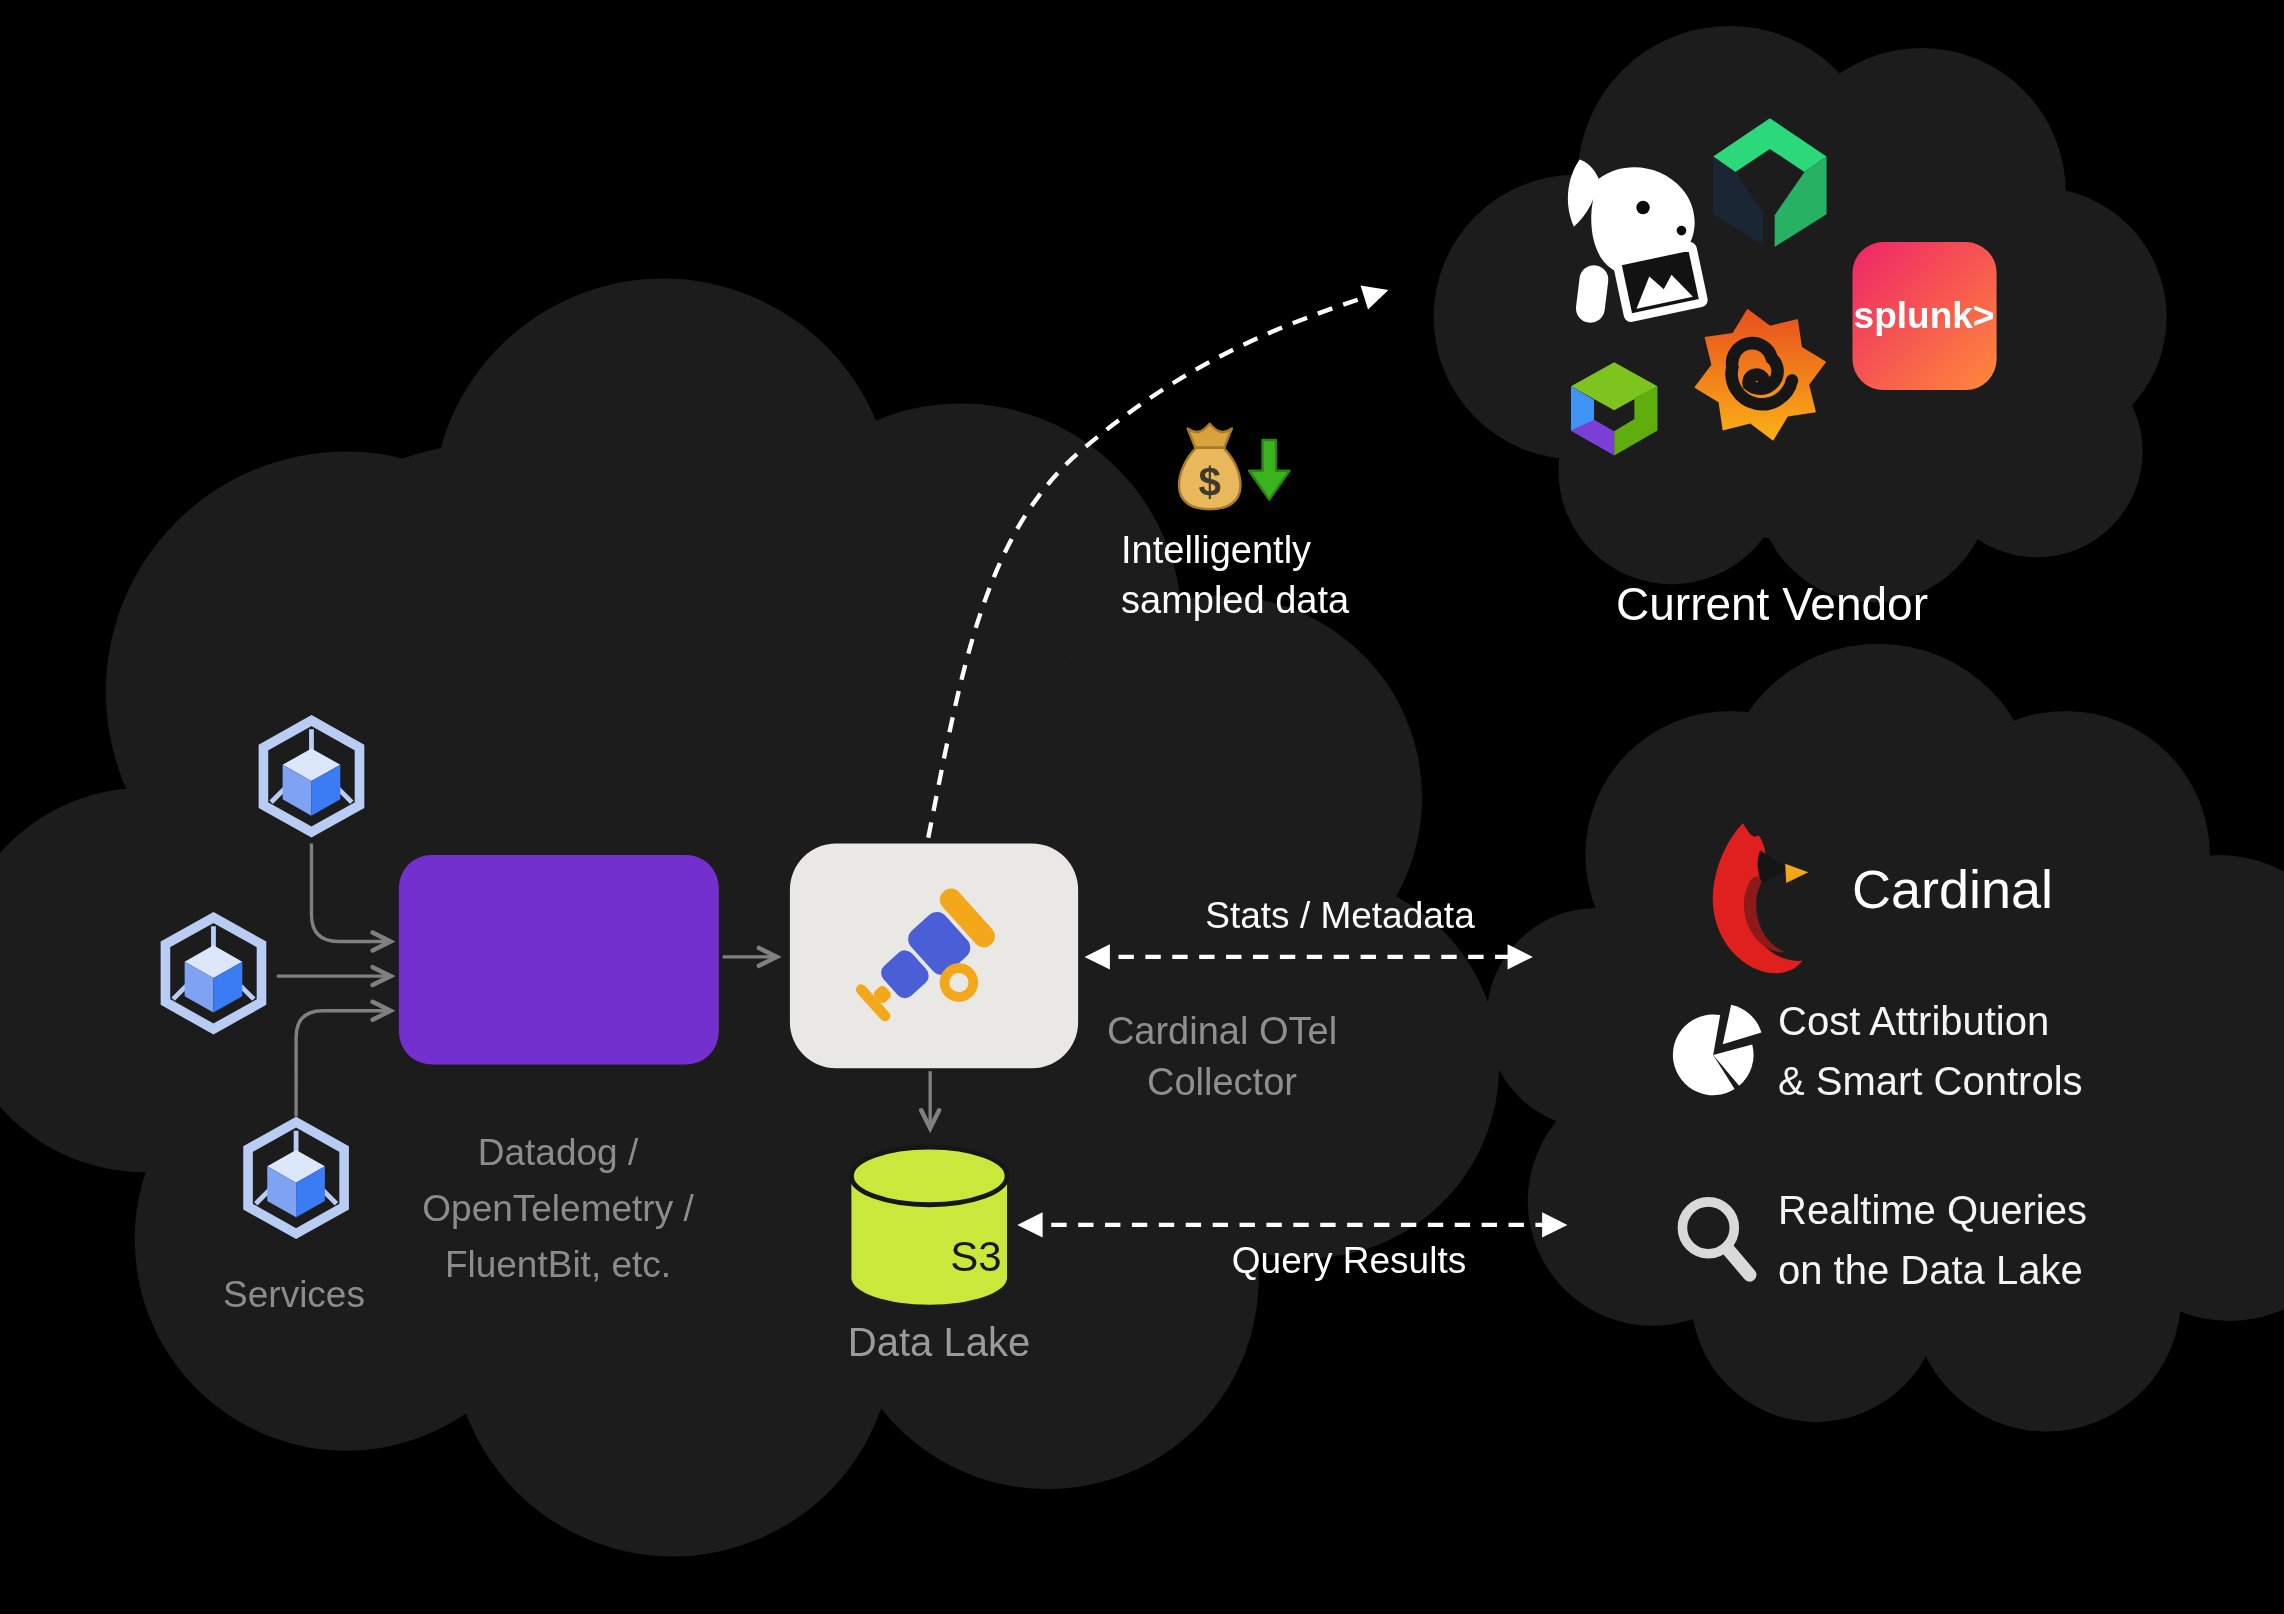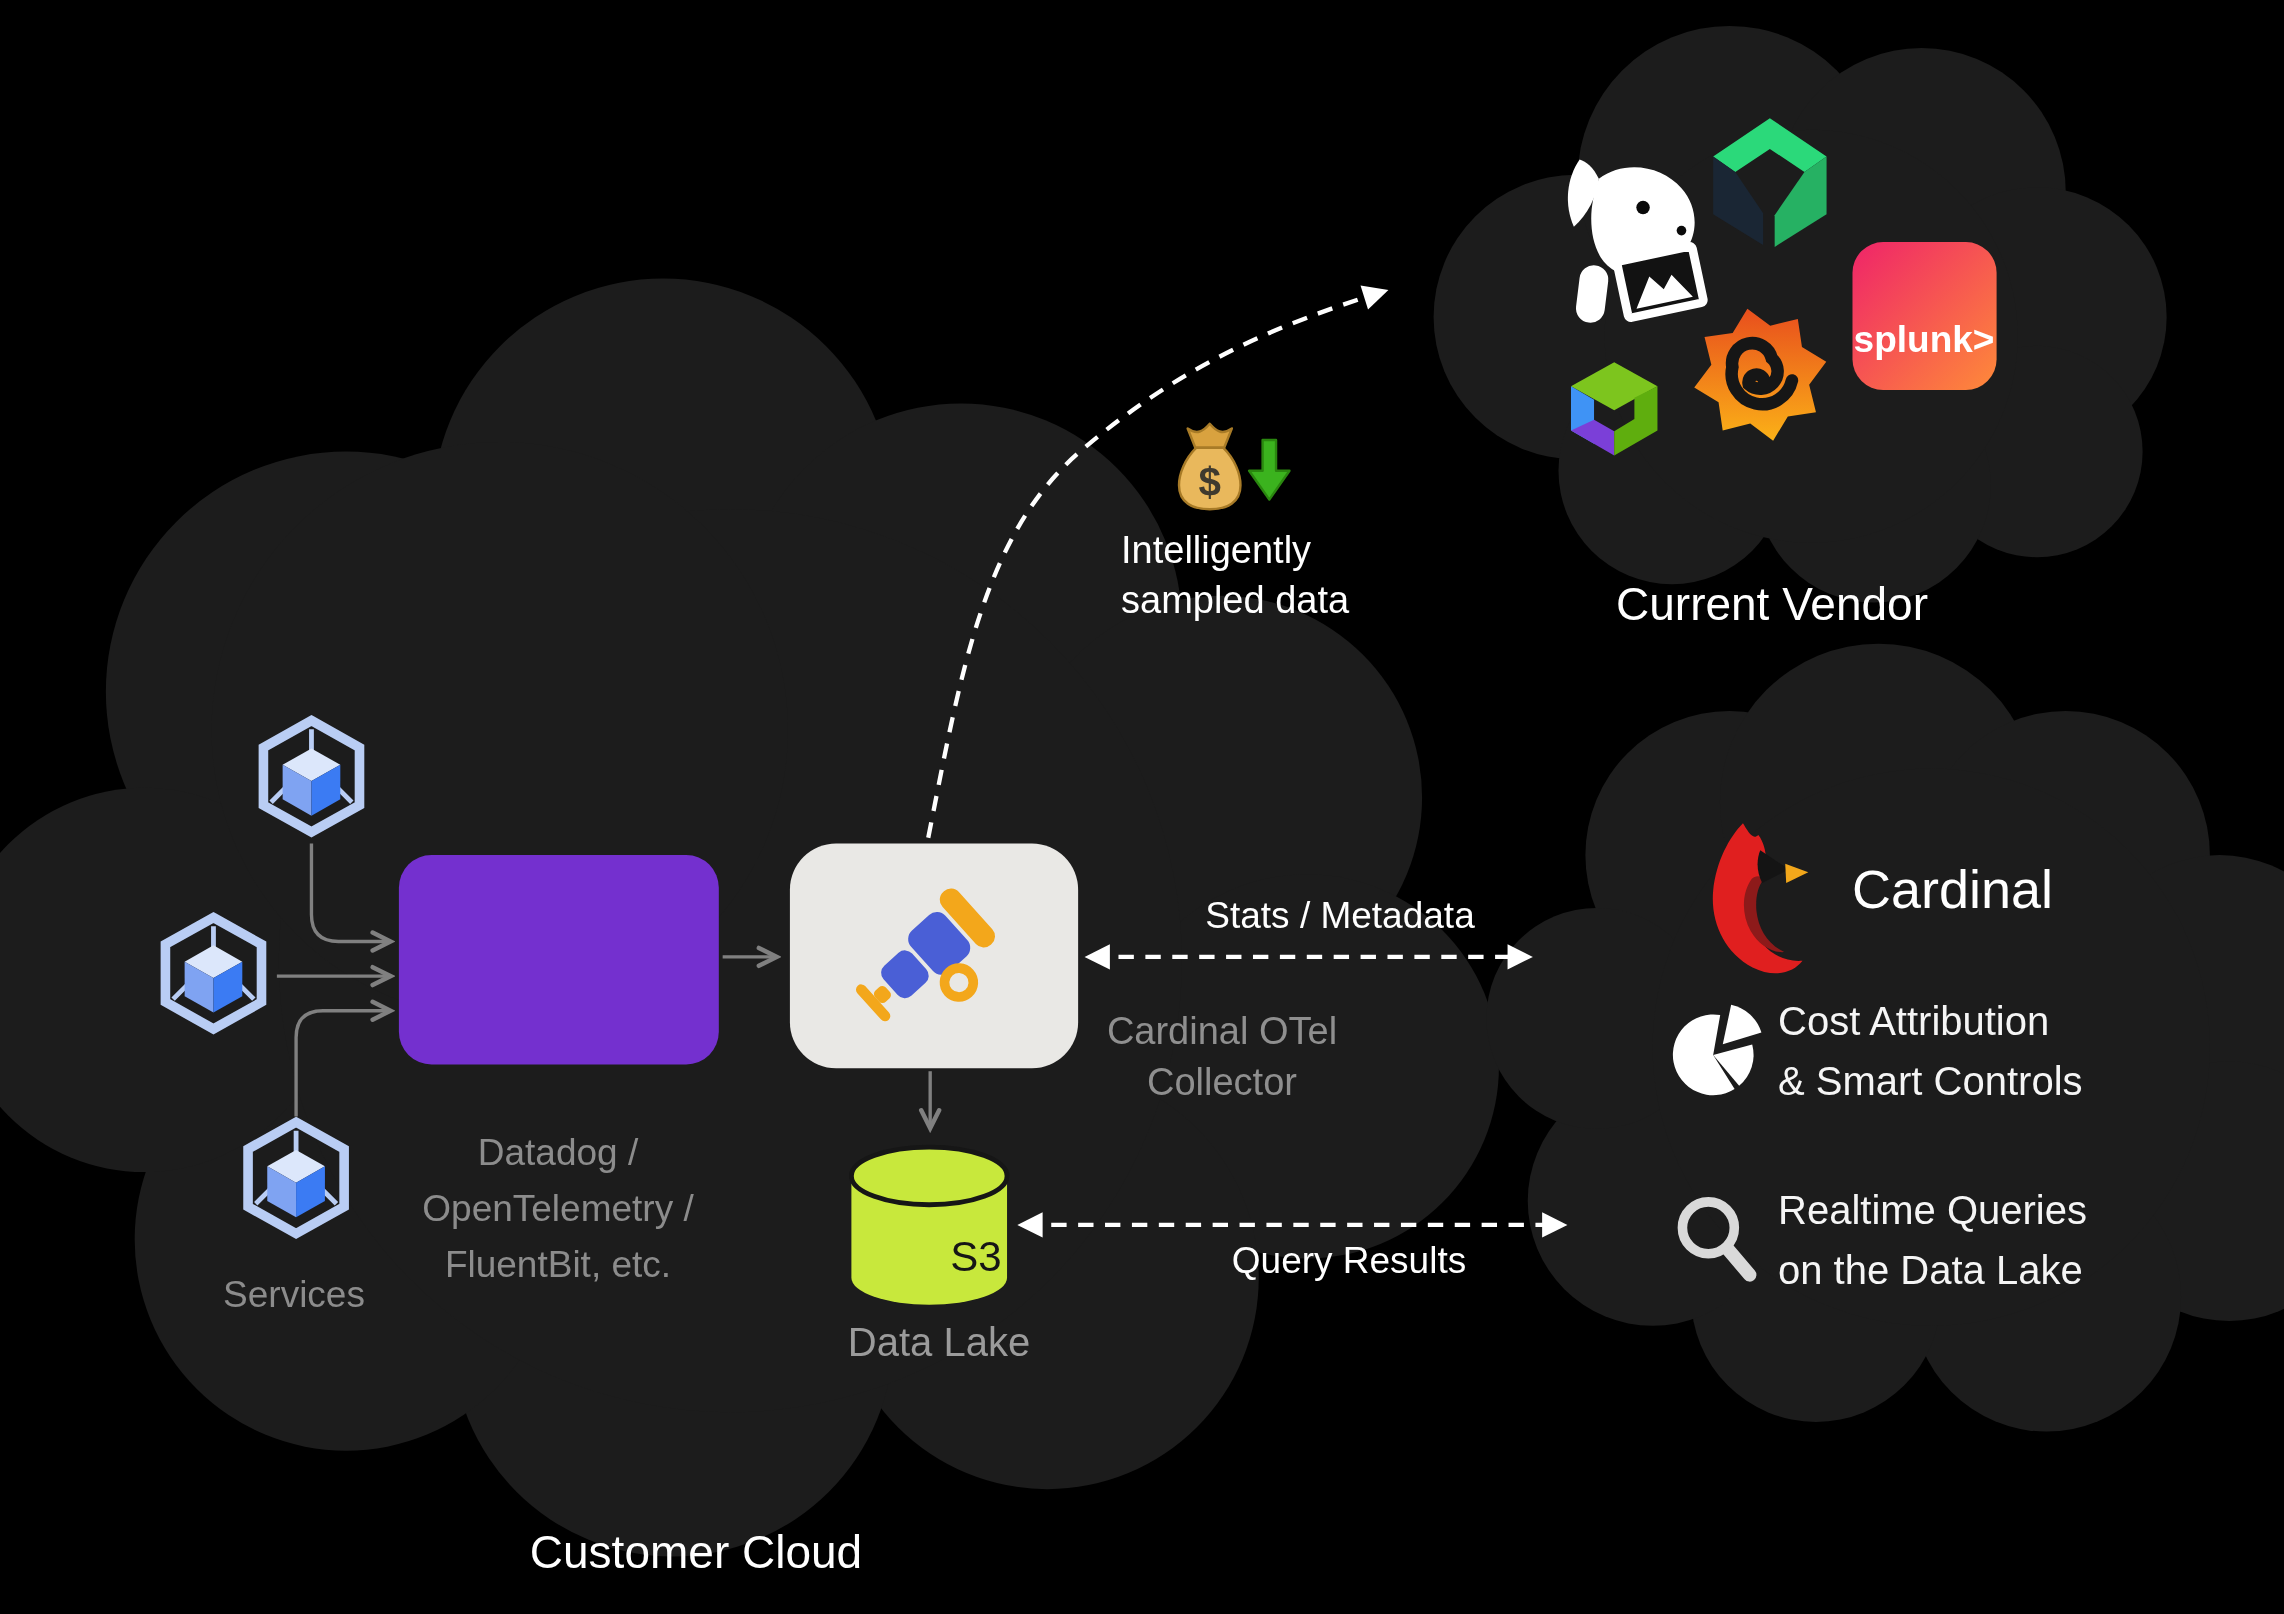--- a/index.html
+++ b/index.html
@@ -191,21 +191,20 @@
       <path d="M1783 1098 L1823.6 1087.1 A42 42 0 0 1 1810 1130.2 Z"></path>
       <path d="M1783 1098 L1805.3 1133.6 A42 42 0 1 1 1790.3 1056.6 Z"></path>
       <path d="M1793 1087 L1801.7 1045.9 A42 42 0 0 1 1833.2 1074.7 Z"></path>
     </g>
     <g>
       <circle cx="1778" cy="1278" r="27" fill="none" stroke="#d9d9d9" stroke-width="10"></circle>
       <line x1="1798" y1="1300" x2="1821" y2="1327" stroke="#d9d9d9" stroke-width="14" stroke-linecap="round"></line>
     </g>
   </svg>
 
-  <div class="txt center t-title" style="left:696px;top:1553px;">Customer Cloud</div>
 
   <div class="txt center t-muted" style="left:294px;top:1295px;">Services</div>
 
 
   <div class="txt center t-sub preline" style="left:558px;top:1209px;">Datadog /
 OpenTelemetry /
 FluentBit, etc.</div>
 
   <div class="txt center t-collector preline" style="left:1222px;top:1057px;">Cardinal OTel
 Collector</div>
@@ -216,21 +215,21 @@
 
   <div class="txt center t-flow" style="left:1340px;top:916px;">Stats / Metadata</div>
 
   <div class="txt center t-flow" style="left:1349px;top:1261px;">Query Results</div>
 
   <div class="txt t-sampled preline" style="left:1121px;top:525px;">Intelligently
 sampled data</div>
 
   <div class="txt center t-title" style="left:1772px;top:605px;">Current Vendor</div>
 
-  <div class="txt center t-splunk" style="left:1924px;top:316px;margin-top:24px;">splunk&gt;</div>
+  <div class="txt center t-splunk" style="left:1924px;top:316px;">splunk&gt;</div>
 
   <div class="txt vcenter t-brand" style="left:1819px;top:890px;margin-left:33px;">Cardinal</div>
 
   <div class="txt t-feature preline" style="left:1778px;top:991px;">Cost Attribution
 &amp; Smart Controls</div>
 
   <div class="txt t-feature preline" style="left:1778px;top:1180px;">Realtime Queries
 on the Data Lake</div>
 
 </div>

